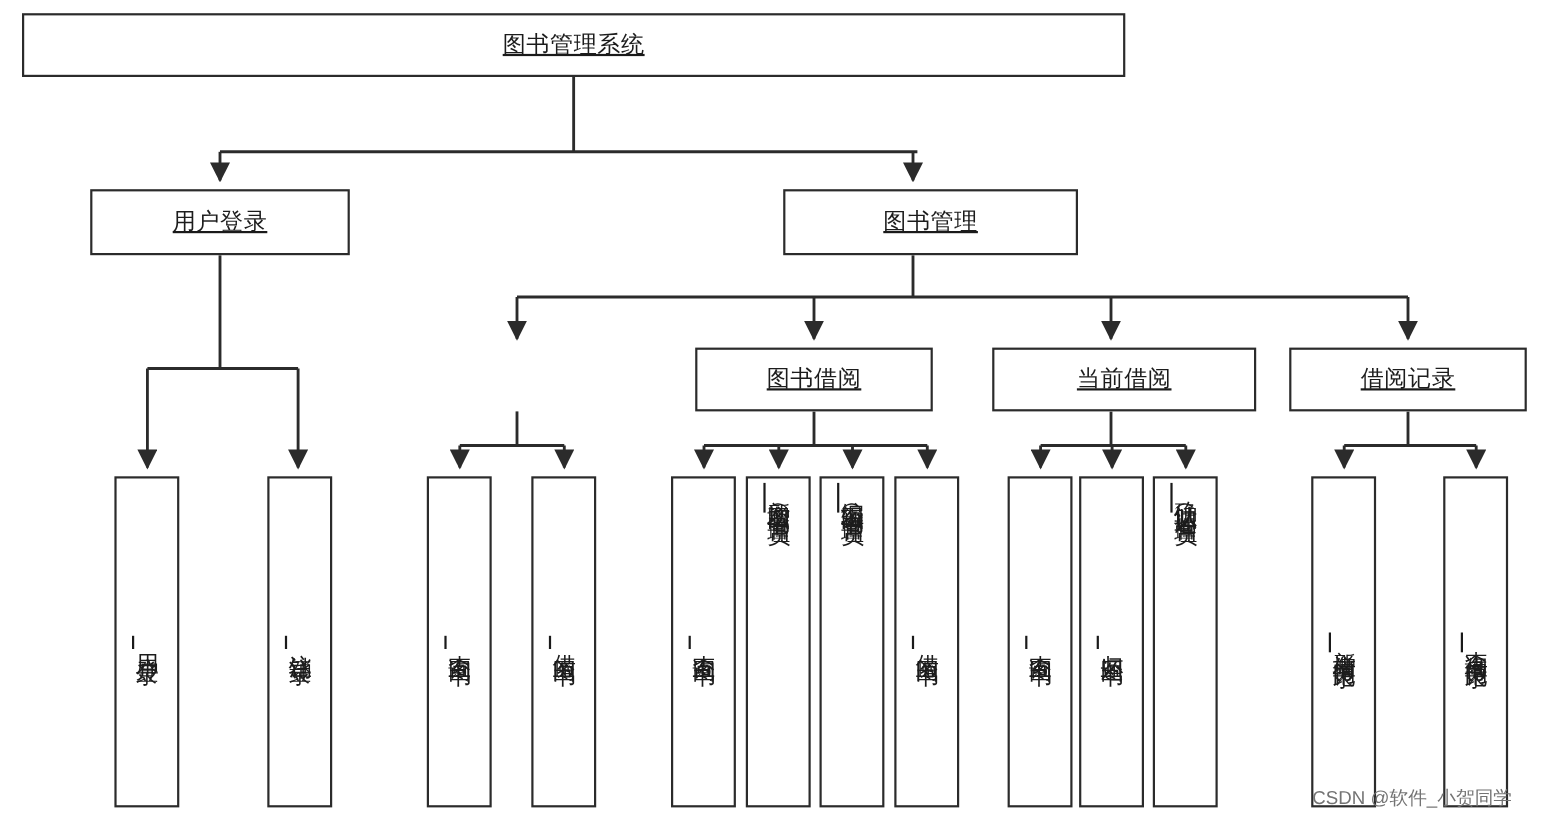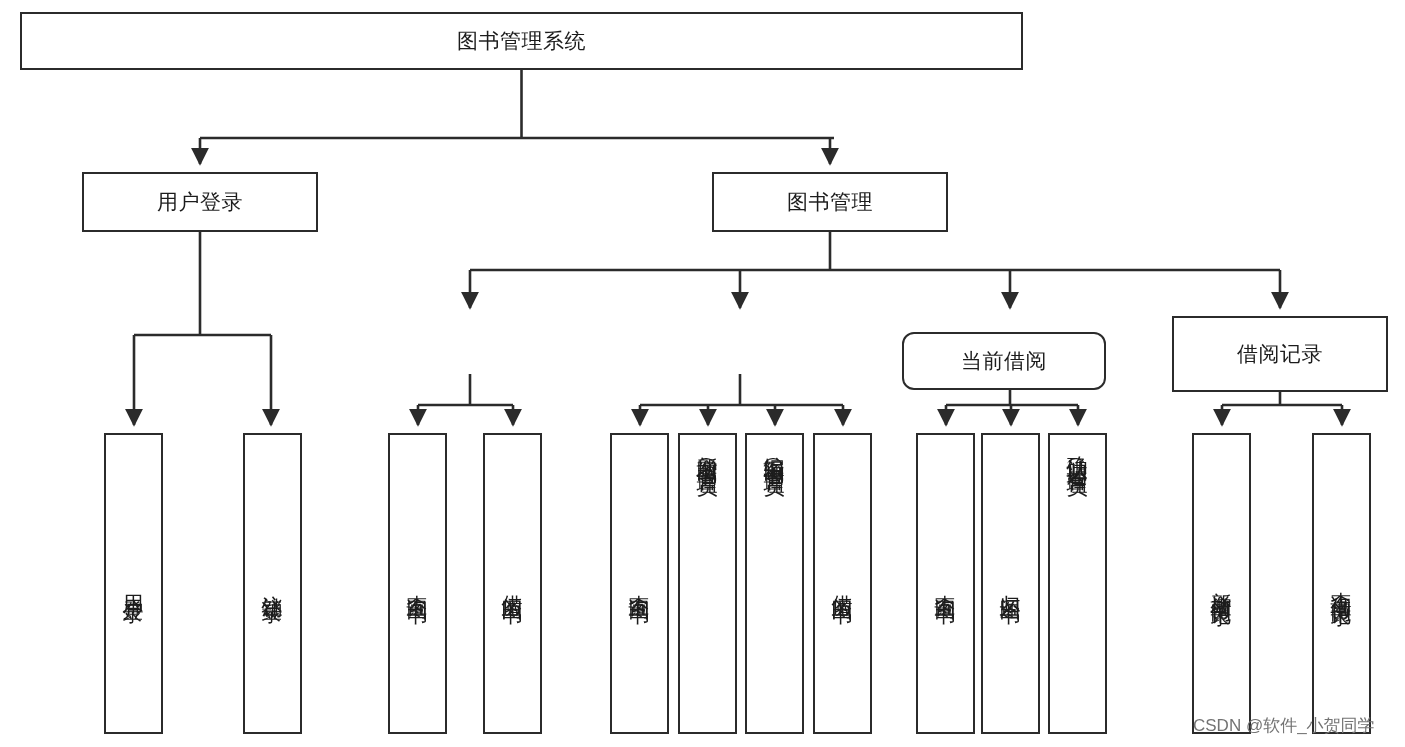--- a/index.html
+++ b/index.html
@@ -29,20 +29,21 @@
   }
   .node {
     position: absolute;
     box-sizing: border-box;
     background: #ffffff;
     border: 2px solid #2b2b2b;
     display: flex;
     align-items: center;
     justify-content: center;
     z-index: 2;
+    text-decoration: underline;
   }
   .node .label {
     display: block;
     line-height: 1.18;
     letter-spacing: 0.5px;
     color: #1c1c1c;
     white-space: pre;
   }
   
   .node.horiz .label {
@@ -133,28 +134,31 @@
     </g>
   </svg>
 
   <div class="node horiz" style="left:20px; top:12px; width:1003px; height:58px;">
     <span class="label">图书管理系统</span>
   </div>
 
   <div class="node horiz" style="left:82px; top:172px; width:236px; height:60px;">
     <span class="label">用户登录</span>
   </div>
-  <div class="node horiz" style="left:712px; top:172px; width:236px; height:60px;">
+  <div class="node horiz" style="left:712px; top:172px; width:268px; height:60px;">
     <span class="label">图书管理</span>
   </div>
 
-  <div class="node horiz" style="left:902px; top:332px; width:204px; height:58px;border-radius:12px;">
+  <div class="node horiz" style="left:632px; top:316px; width:216px; height:58px;">
+    <span class="label">图书借阅</span>
+  </div>
+  <div class="node horiz" style="left:902px; top:316px; width:240px; height:58px;">
     <span class="label">当前借阅</span>
   </div>
-  <div class="node horiz" style="left:1172px; top:316px; width:216px; height:76px;">
+  <div class="node horiz" style="left:1172px; top:316px; width:216px; height:58px;">
     <span class="label">借阅记录</span>
   </div>
 
   <div class="node vert centered" style="left:104px; top:433px; width:59px; height:301px;">
     <span class="label">用户登录</span>
   </div>
   <div class="node vert centered" style="left:243px; top:433px; width:59px; height:301px;">
     <span class="label">注销登录</span>
   </div>
   <div class="node vert centered" style="left:388px; top:433px; width:59px; height:301px;">

